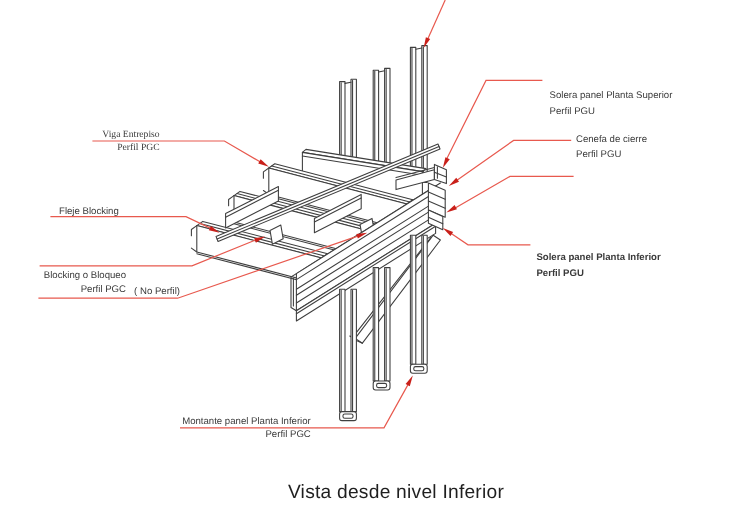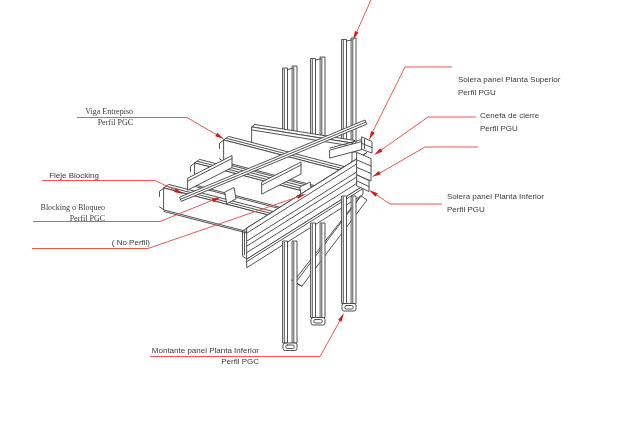--- a/index.html
+++ b/index.html
@@ -166,39 +166,40 @@
   </g>
 </svg>
 
 <div class="lbl lbl-l" style="right:488px;top:106px;font-family:Liberation Serif, serif;">
   <div>Viga Entrepiso</div>
   <div>Perfil PGC</div>
 </div>
 <div class="lbl lbl-l" style="right:522px;top:170px;">
   <div>Fleje Blocking</div>
 </div>
-<div class="lbl lbl-l" style="right:516px;top:202px;font-family:Liberation Serif, serif;">
+<div class="lbl lbl-l" style="right:516px;top:224px;">
   <div>Blocking o Bloqueo</div>
   <div>Perfil PGC</div>
 </div>
 <div class="lbl lbl-l" style="right:471px;top:237px;">
   <div>( No Perfil)</div>
 </div>
 <div class="lbl lbl-l" style="right:362px;top:345px;">
   <div>Montante panel Planta Inferior</div>
   <div>Perfil PGC</div>
 </div>
 
 <div class="lbl lbl-r" style="left:458px;top:60px;margin-top:13px;">
   <div>Solera panel Planta Superior</div>
   <div>Perfil PGU</div>
 </div>
 <div class="lbl lbl-r" style="left:480px;top:109px;">
   <div>Cenefa de cierre</div>
   <div>Perfil PGU</div>
 </div>
-<div class="lbl lbl-r" style="left:447px;top:190px;">
+<div class="lbl lbl-r" style="left:447px;top:208px;font-weight:bold;">
   <div>Solera panel Planta Inferior</div>
   <div>Perfil PGU</div>
 </div>
 
+<div class="title" style="left:330px;top:402px;">Vista desde nivel Inferior</div>
 
 </div>
 
 </body></html>

